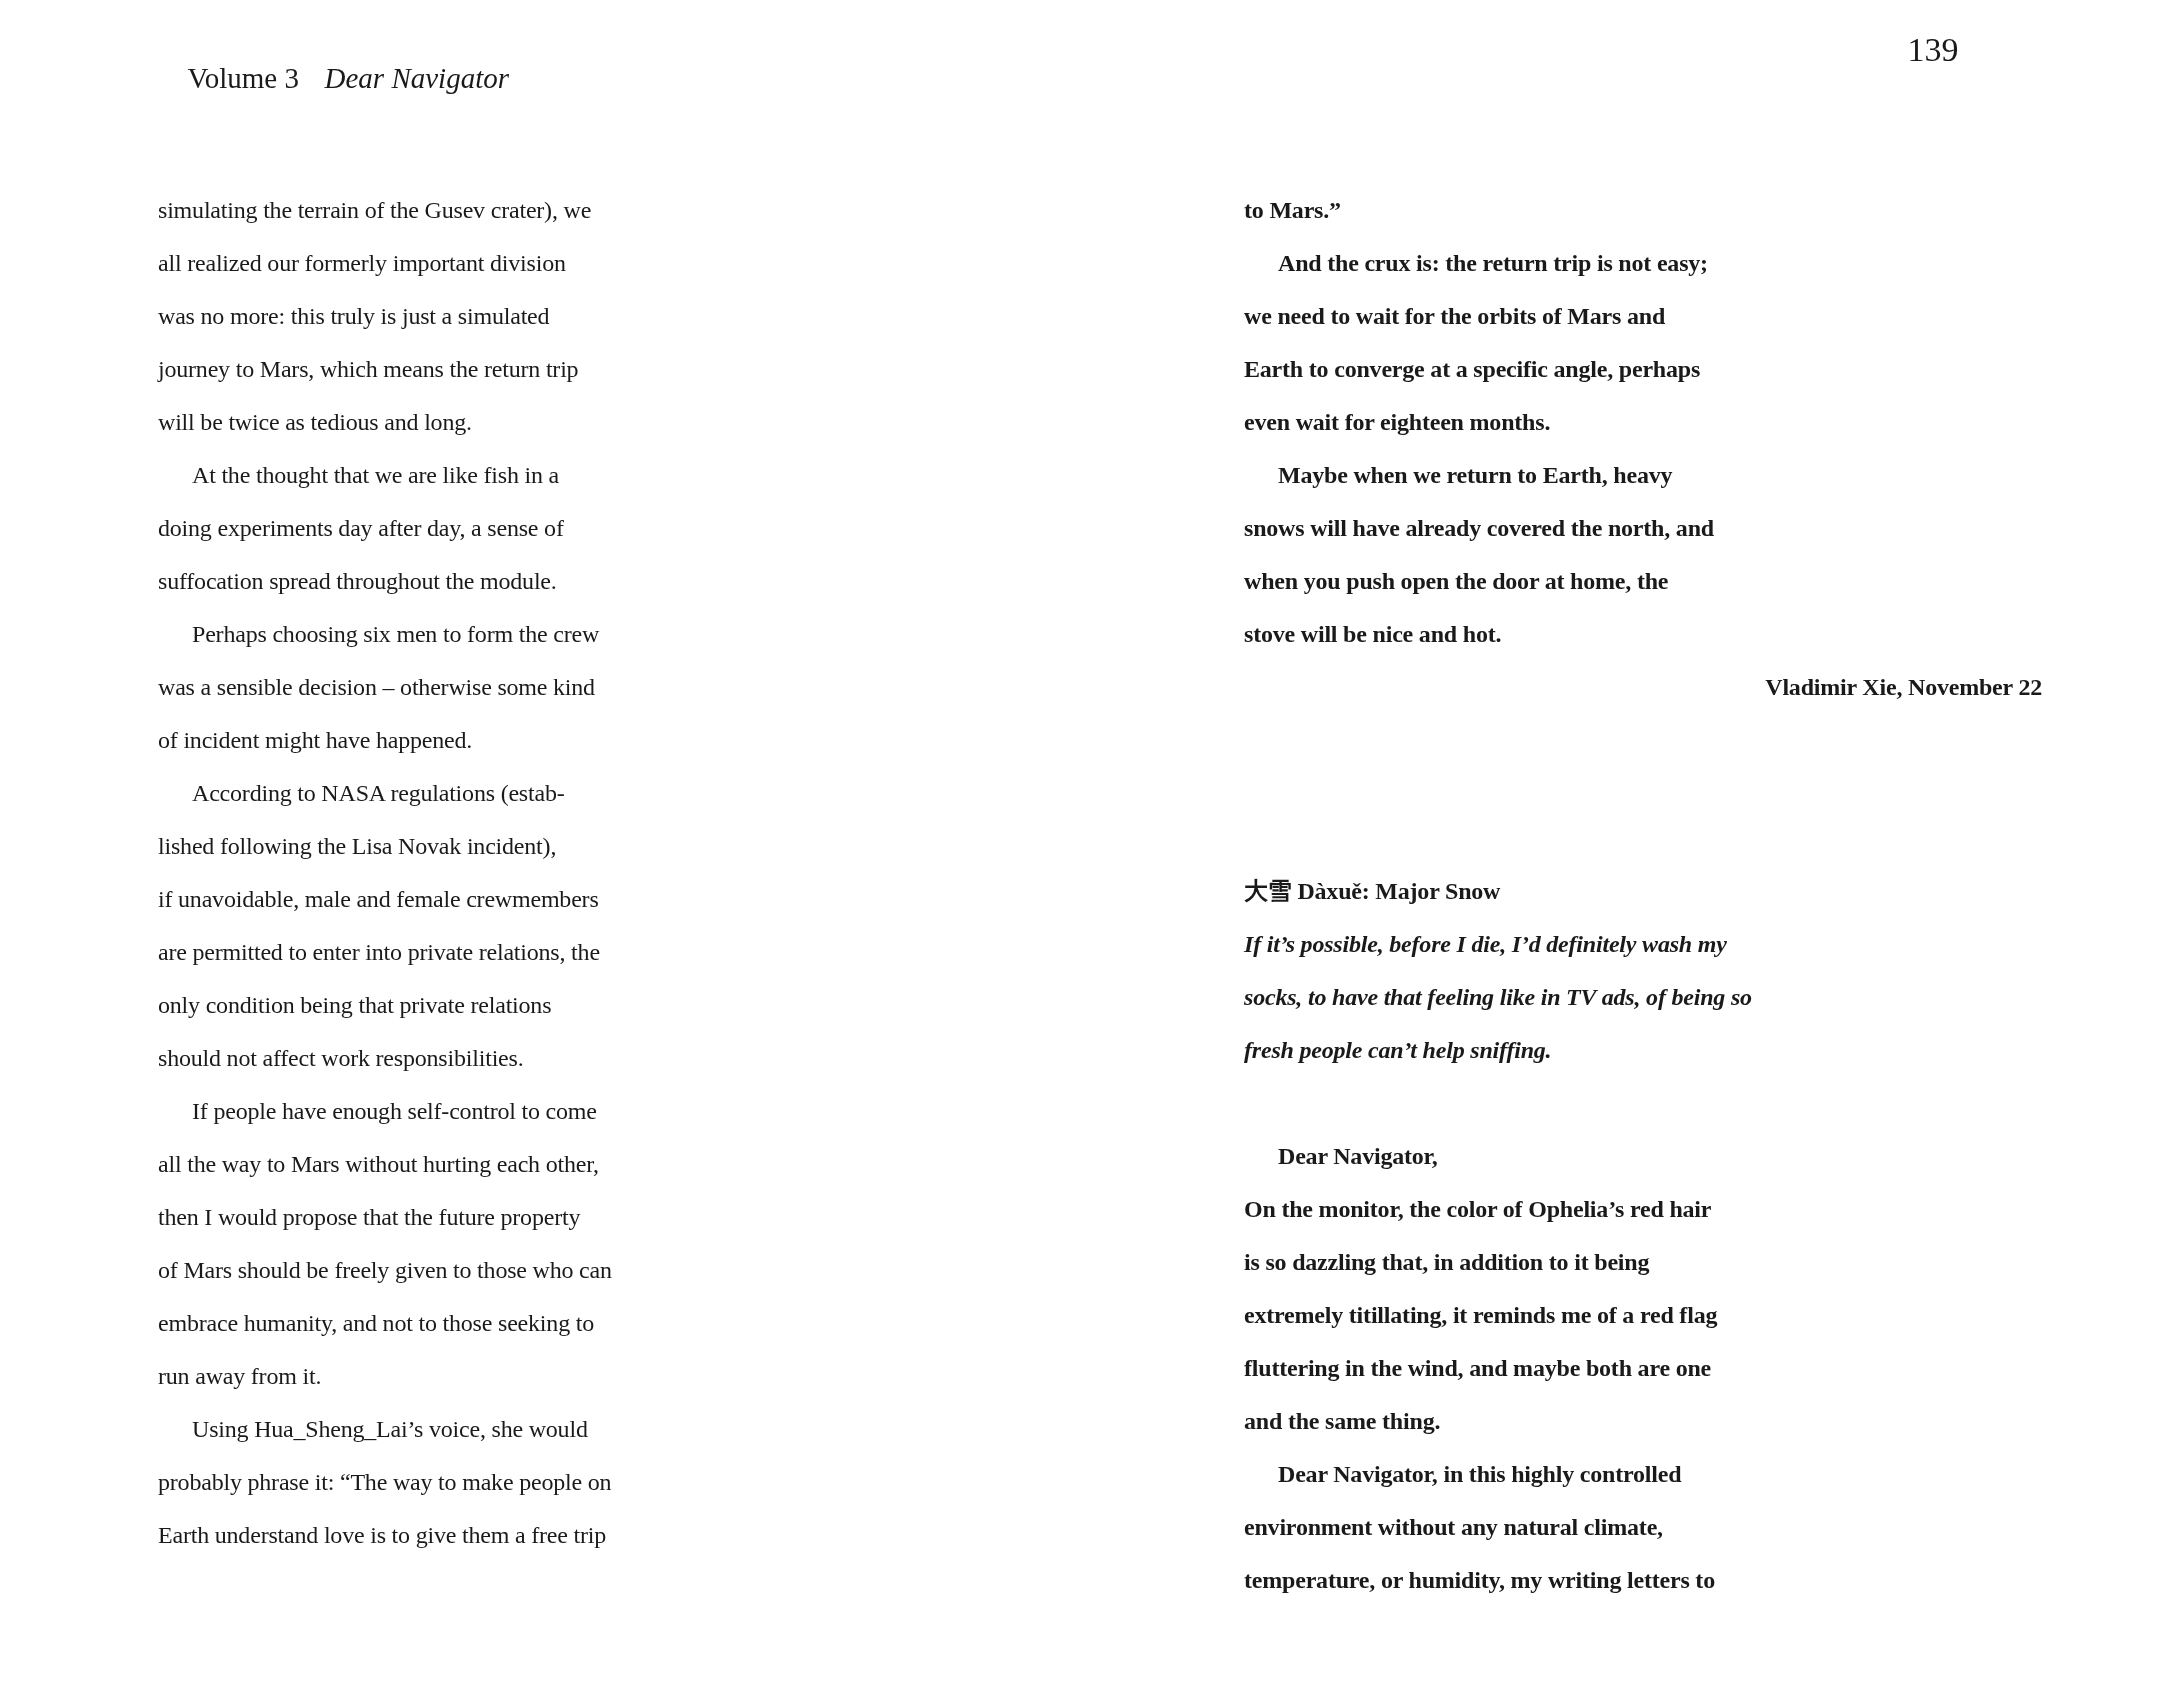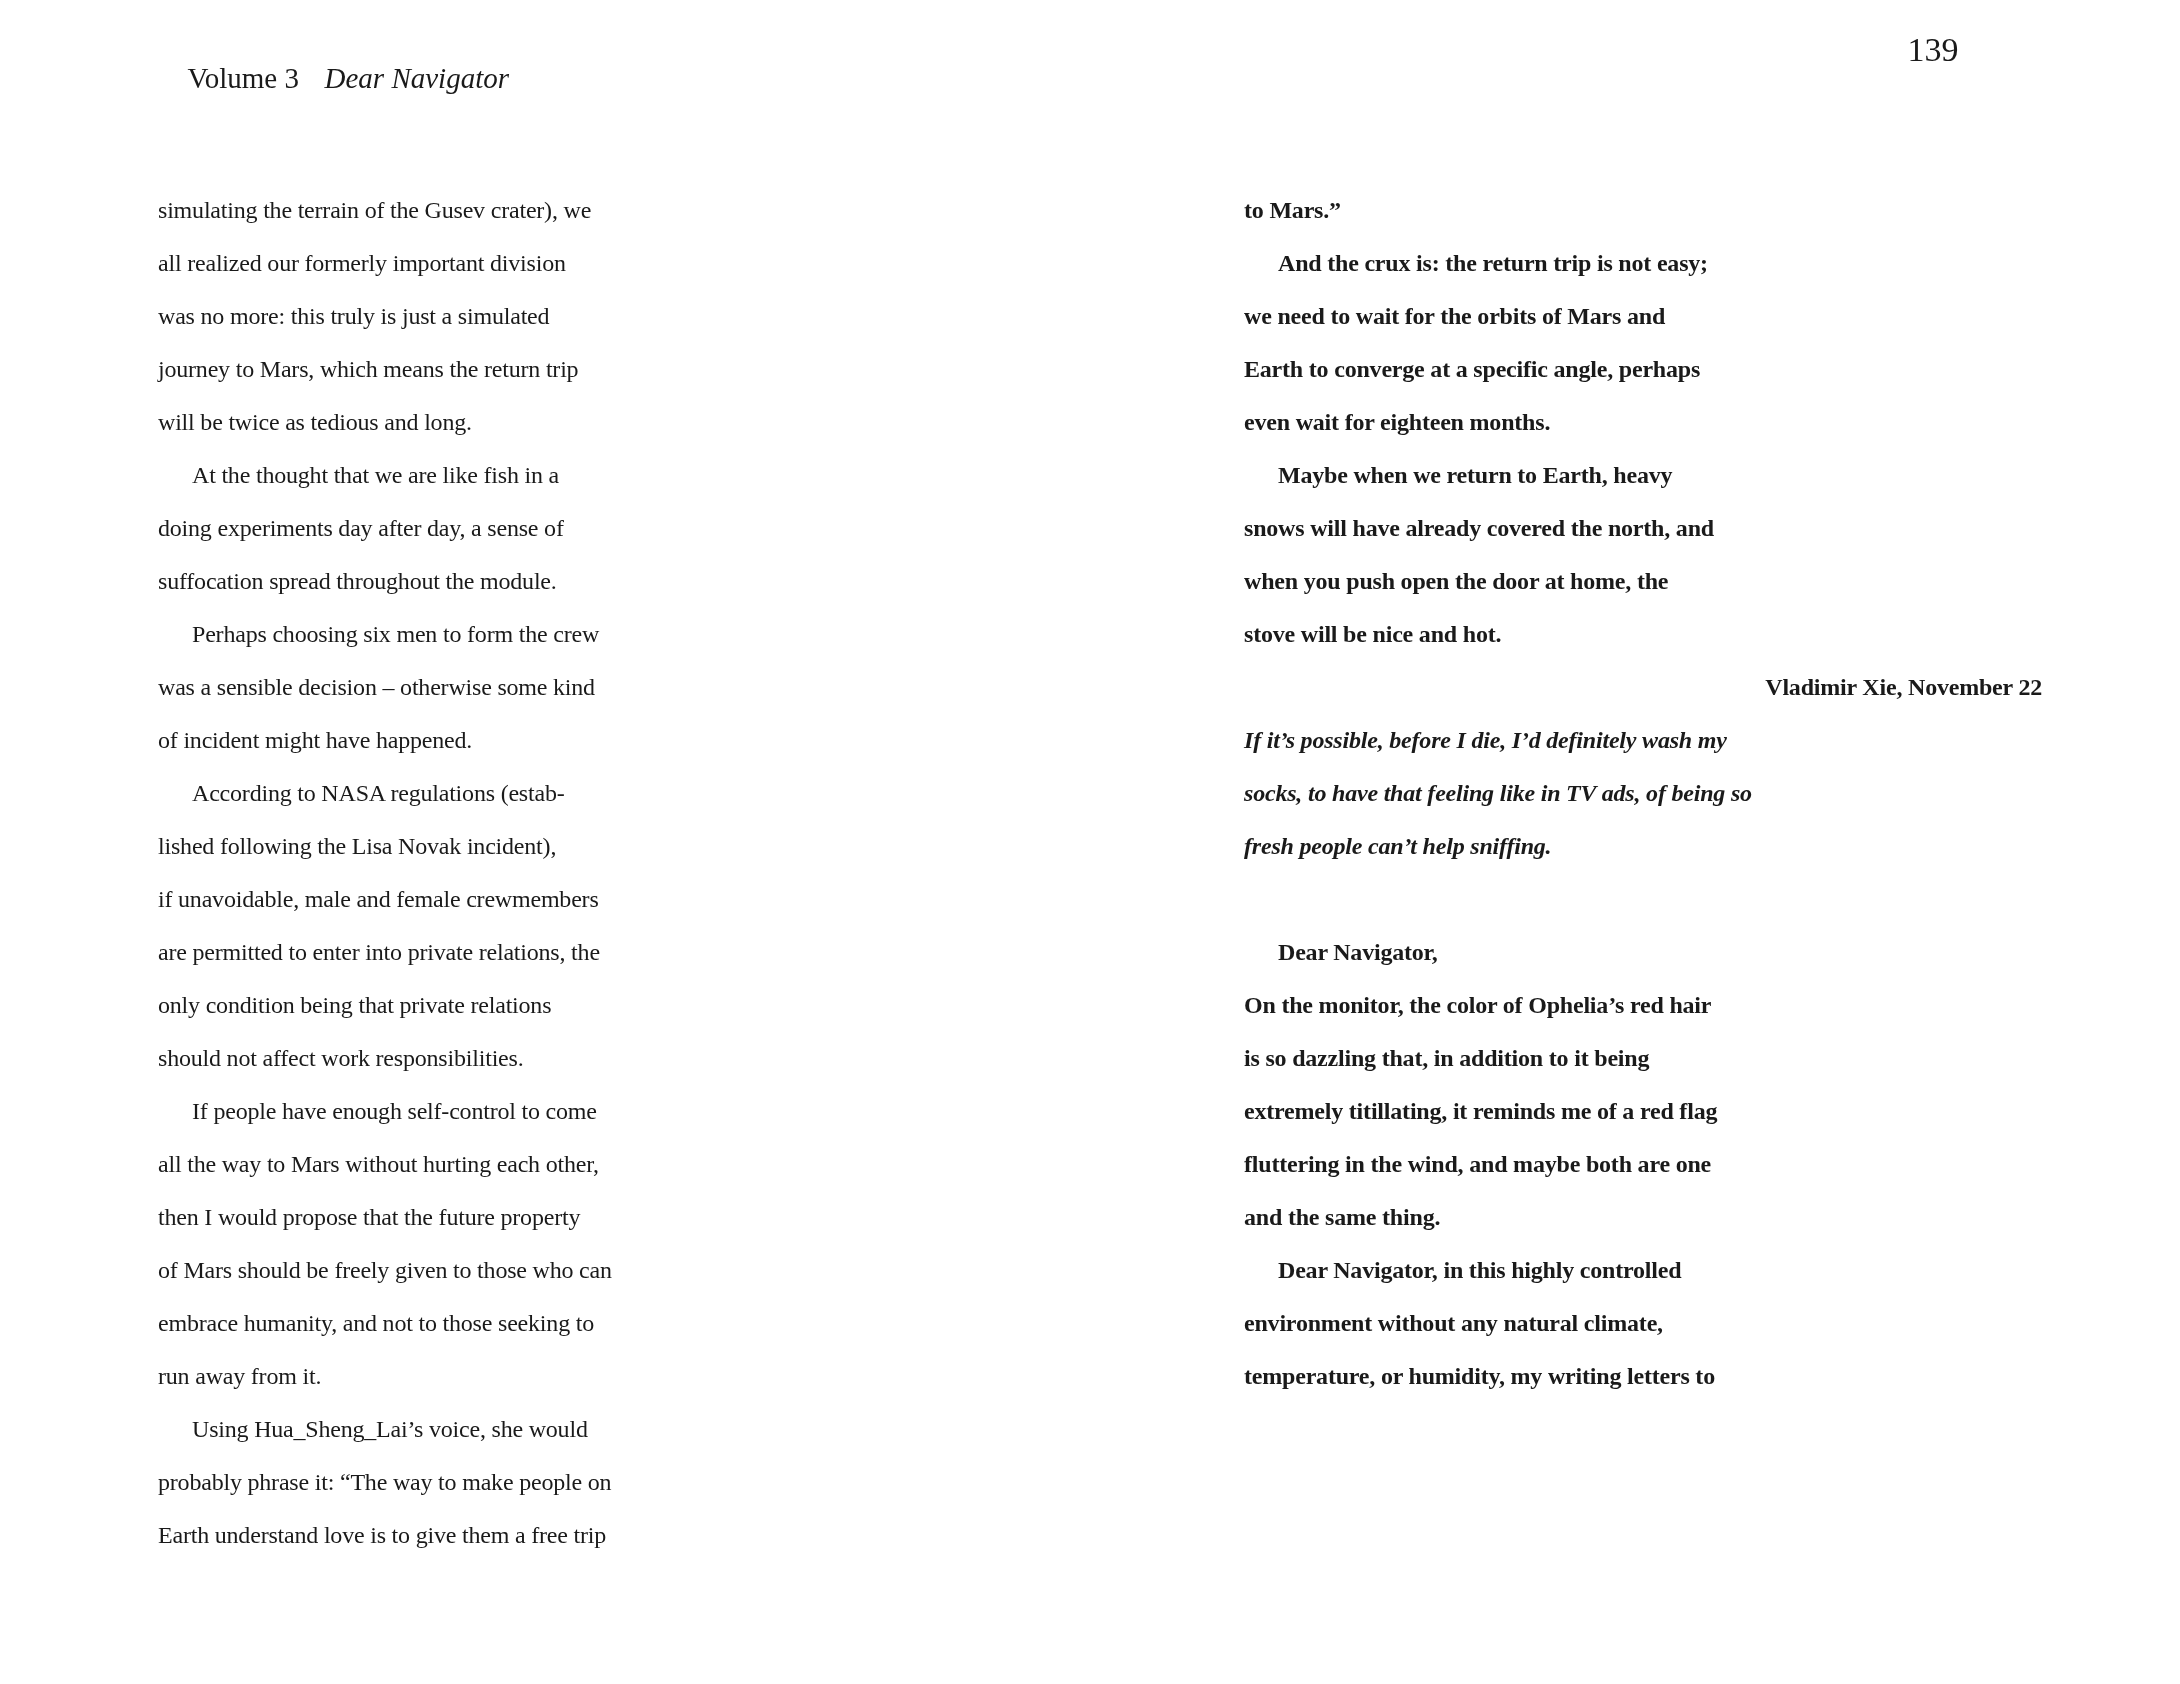--- a/index.html
+++ b/index.html
@@ -102,20 +102,21 @@
       <div class="line">to Mars.”</div>
       <div class="line indent">And the crux is: the return trip is not easy;</div>
       <div class="line">we need to wait for the orbits of Mars and</div>
       <div class="line">Earth to converge at a specific angle, perhaps</div>
       <div class="line">even wait for eighteen months.</div>
       <div class="line indent">Maybe when we return to Earth, heavy</div>
       <div class="line">snows will have already covered the north, and</div>
       <div class="line">when you push open the door at home, the</div>
       <div class="line">stove will be nice and hot.</div>
       <div class="line right">Vladimir Xie, November 22</div>
+      <div class="line" style="margin-top: 151px;">大雪 Dàxuě: Major Snow</div>
       <div class="line italic">If it’s possible, before I die, I’d definitely wash my</div>
       <div class="line italic">socks, to have that feeling like in TV ads, of being so</div>
       <div class="line italic">fresh people can’t help sniffing.</div>
       <div class="line indent" style="margin-top: 53px;">Dear Navigator,</div>
       <div class="line">On the monitor, the color of Ophelia’s red hair</div>
       <div class="line">is so dazzling that, in addition to it being</div>
       <div class="line">extremely titillating, it reminds me of a red flag</div>
       <div class="line">fluttering in the wind, and maybe both are one</div>
       <div class="line">and the same thing.</div>
       <div class="line indent">Dear Navigator, in this highly controlled</div>

